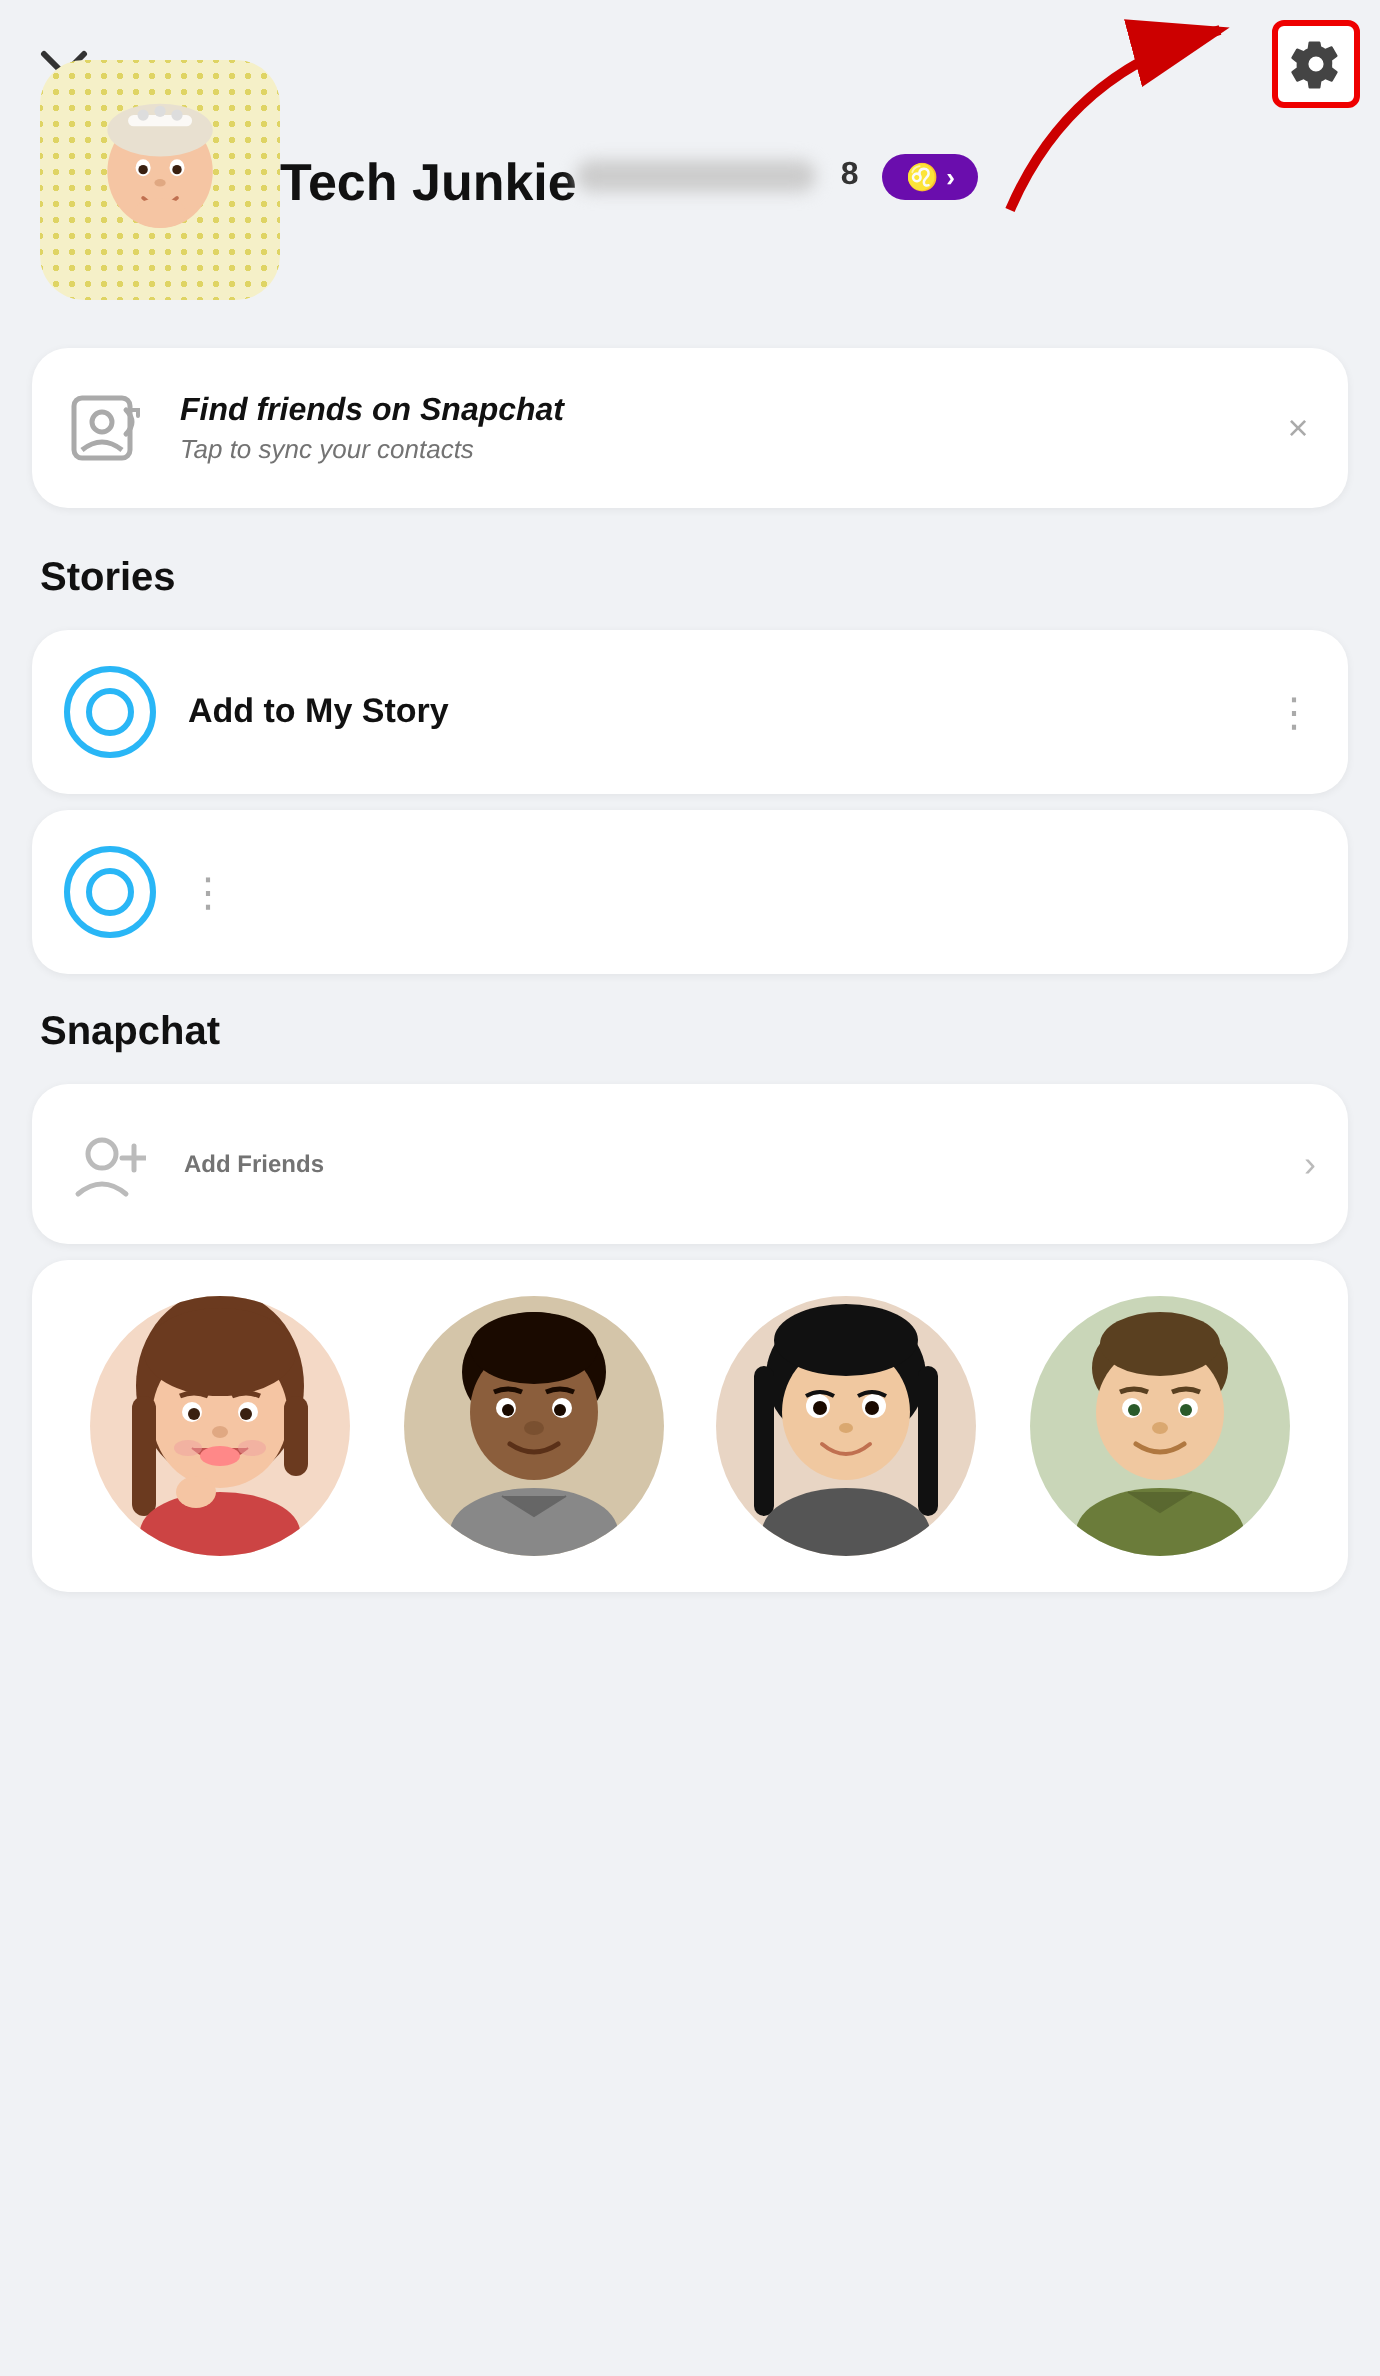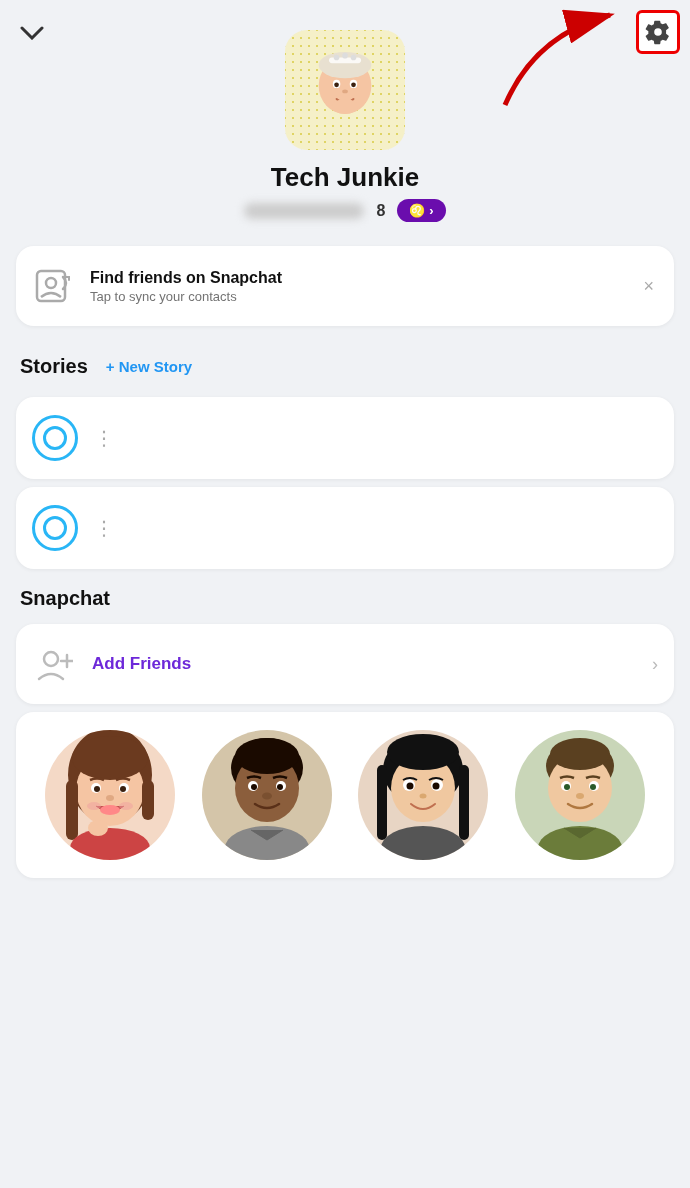--- a/index.html
+++ b/index.html
@@ -9,21 +9,20 @@
       background: #f0f2f5;
       font-family: -apple-system, BlinkMacSystemFont, 'Segoe UI', sans-serif;
       position: relative;
       overflow-x: hidden;
     }
 
     
     .header {
       position: relative;
       display: flex;
-      flex-direction: column;
       align-items: center;
       padding: 20px 20px 10px;
       background: #f0f2f5;
     }
 
     .chevron-btn {
       position: absolute;
       top: 22px;
       left: 20px;
       font-size: 20px;
@@ -127,20 +126,21 @@
     
     .card {
       background: white;
       border-radius: 18px;
       margin: 14px 16px;
       padding: 18px 16px;
       display: flex;
       align-items: center;
       gap: 14px;
       box-shadow: 0 1px 4px rgba(0,0,0,0.06);
+      font-style: italic;
     }
 
     .card-icon {
       width: 44px;
       height: 44px;
       display: flex;
       align-items: center;
       justify-content: center;
       color: #888;
     }
@@ -256,23 +256,23 @@
       width: 44px;
       height: 44px;
       display: flex;
       align-items: center;
       justify-content: center;
       color: #aaa;
     }
 
     .add-friends-text {
       flex: 1;
-      font-size: 17px;
+      font-size: 12px;
       font-weight: 700;
-      color: #6d28d9;
+      color: #737373;
     }
 
     .chevron-right {
       color: #bbb;
       font-size: 18px;
     }
 
     
     .friends-avatars-card {
       background: white;
@@ -395,25 +395,25 @@
   </div>
   <div class="card-text">
     <div class="card-title">Find friends on Snapchat</div>
     <div class="card-subtitle">Tap to sync your contacts</div>
   </div>
   <div class="card-close">×</div>
 </div>
 
 <div class="section-header">
   <span class="section-title">Stories</span>
-  <button class="new-story-btn">+ New Story</button>
 </div>
 
 <div class="story-card">
   <div class="camera-icon"></div>
+  <span class="story-name">Add to My Story</span>
   <div class="three-dots">⋮</div>
 </div>
 
 <div class="story-card">
   <div class="camera-icon"></div>
   <div class="three-dots">⋮</div>
 </div>
 
 <div class="section-header">
   <span class="section-title">Snapchat</span>

